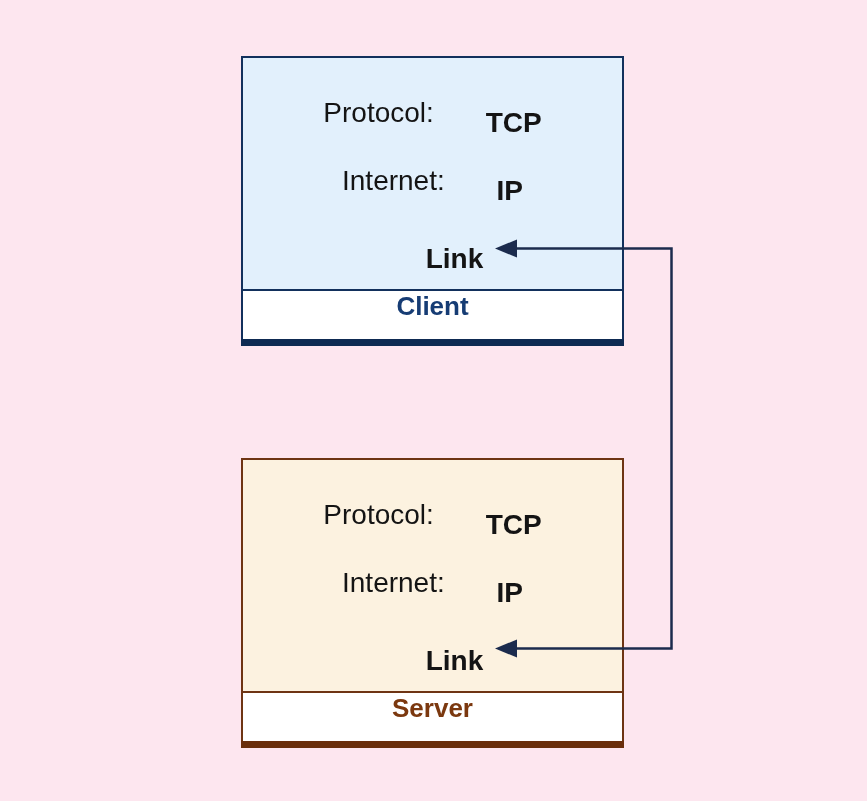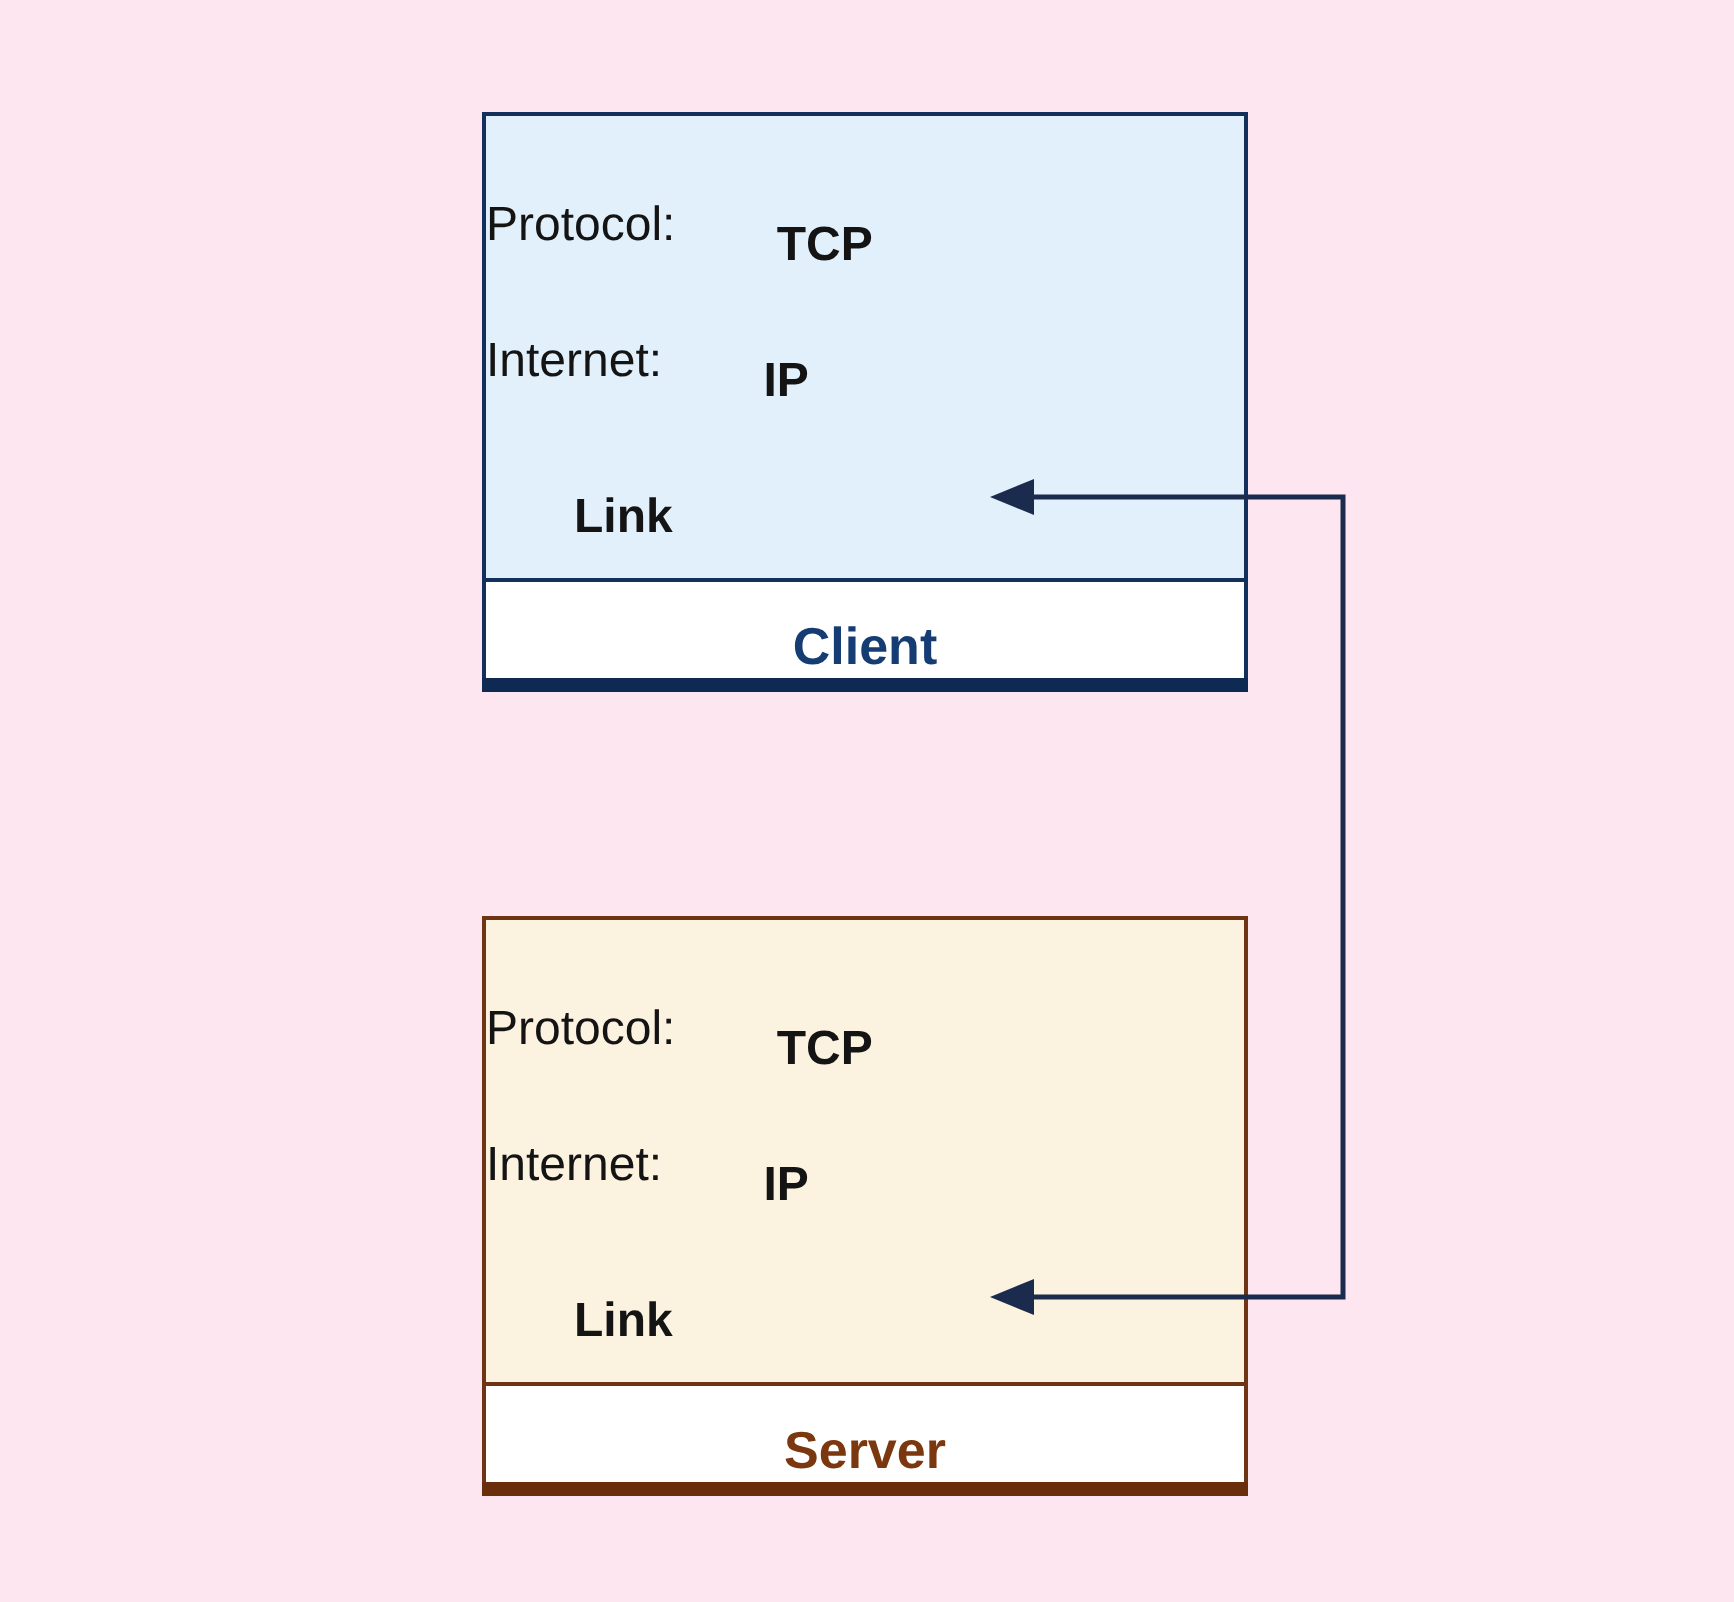--- a/index.html
+++ b/index.html
@@ -37,35 +37,36 @@
   }
   .stack-server .stack-body {
     background: var(--server_fill, #fcf2e0);
     border-color: var(--server_border, #6a300e);
   }
 
   .layer-row {
     flex: 0 0 68px;
     display: flex;
     align-items: center;
-    font-size: 24px;
+    justify-content: center;
+    font-size: 28px;
     color: var(--row_text, #141414);
     white-space: pre;
     gap: 44px;
   }
   .layer-row .layer-value { font-weight: 700; margin-top: 19px; }
 
   .stack-band {
     box-sizing: border-box;
     height: 48px;
     background: var(--band_fill, #ffffff);
     border-left: 2px solid;
     border-right: 2px solid;
     display: flex;
-    align-items: flex-end;
+    align-items: flex-start;
     justify-content: center;
     font-size: 26px;
     font-weight: 700;
   }
   .stack-client .stack-band {
     border-color: var(--client_border, #0f2b55);
     color: var(--client_text, #163c74);
   }
   .stack-server .stack-band {
     border-color: var(--server_border, #6a300e);

